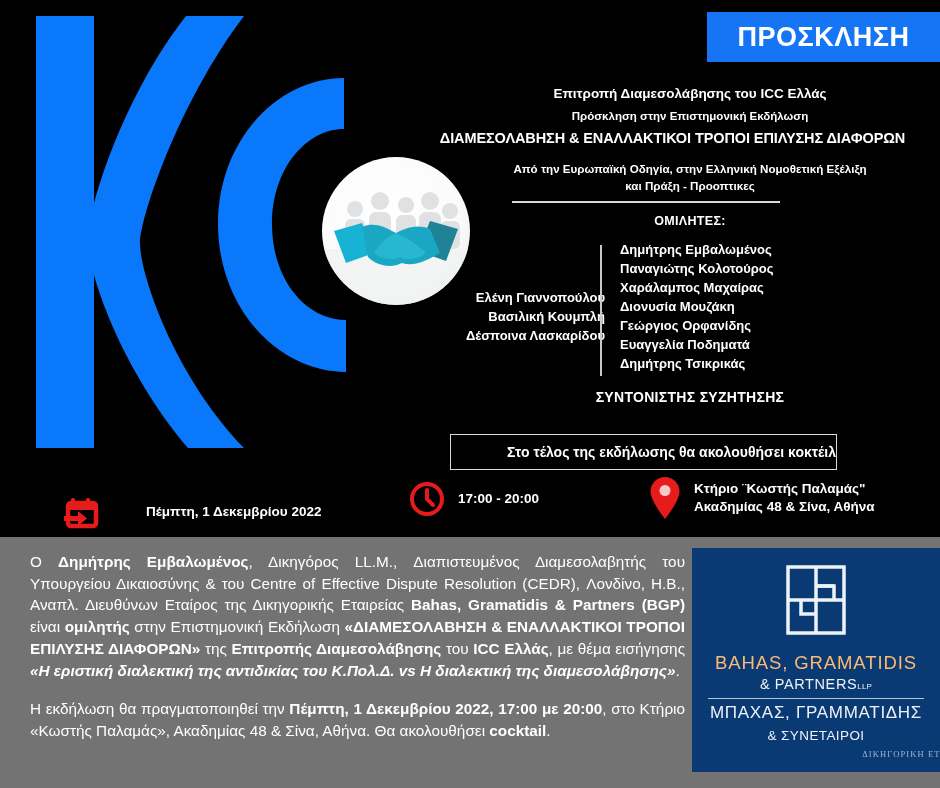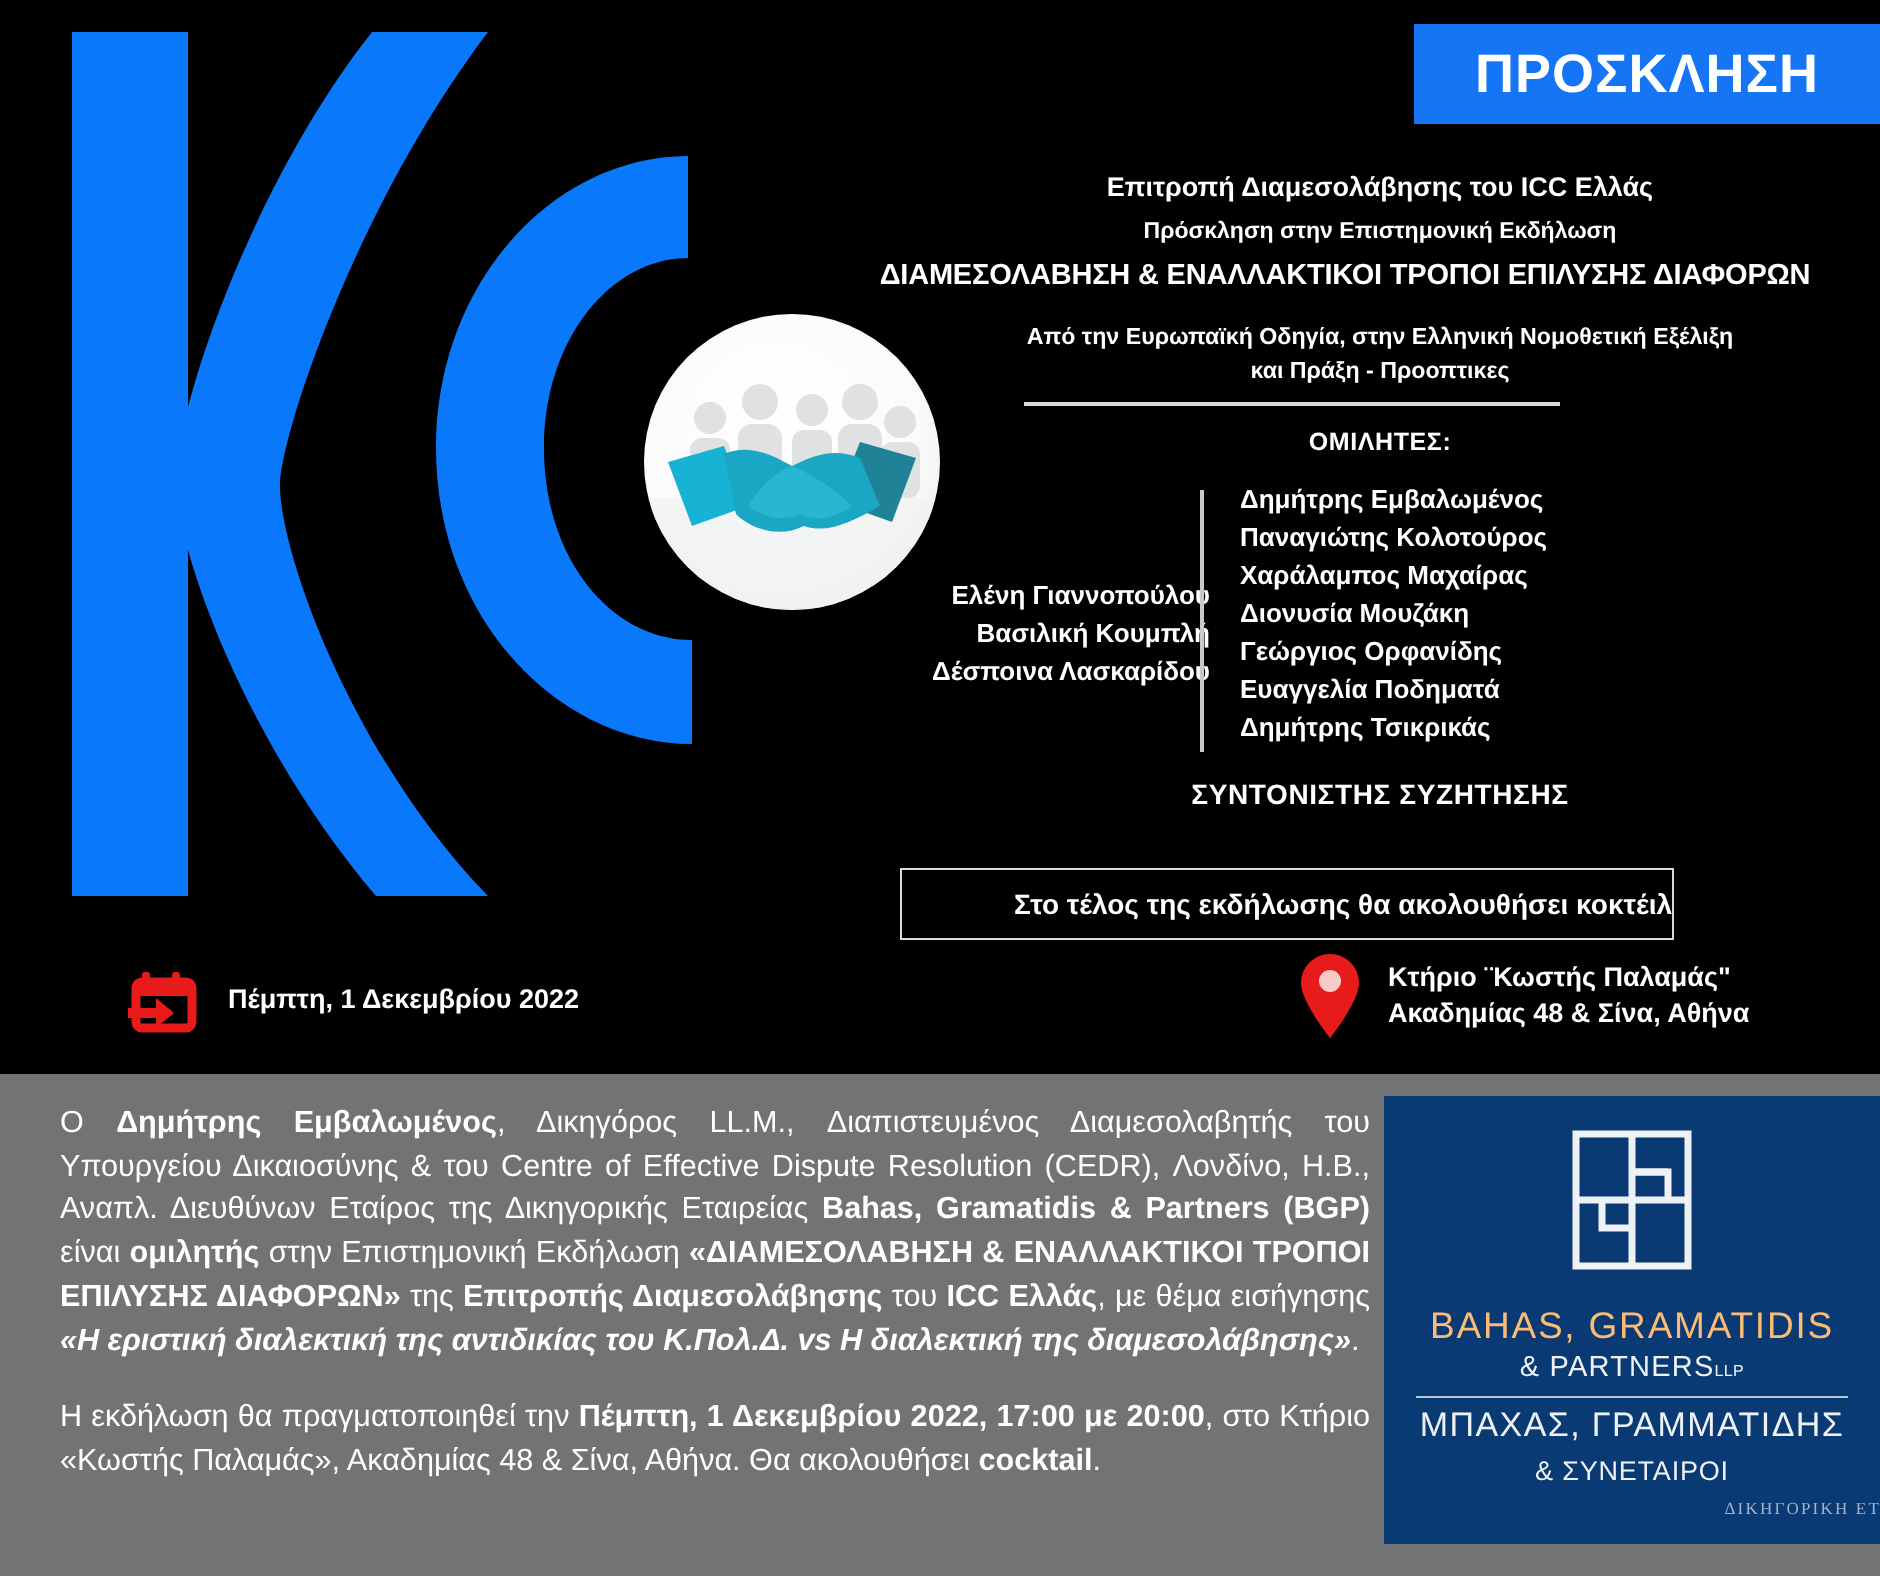--- a/index.html
+++ b/index.html
@@ -144,21 +144,21 @@
   
   #info-strip {
     position: absolute;
     left: 0px; top: 472px; width: 940px; height: 62px;
   }
   .info-item {
     position: absolute;
     display: flex;
     align-items: center;
   }
-  #info-date { left: 62px; top: 8px; }
+  #info-date { left: 62px; top: 20px; gap: 32px; }
   #info-time { left: 408px; top: 8px; }
   #info-venue { left: 648px; top: 2px; }
   .info-text {
     color: #ffffff;
     font-size: 13.5px;
     font-weight: bold;
     margin-left: 12px;
     line-height: 1.35;
     white-space: nowrap;
   }
@@ -306,20 +306,27 @@
       <svg width="40" height="40" viewBox="0 0 40 40">
         <rect x="9" y="6" width="4" height="7" rx="1.6" fill="#e81b1b"></rect>
         <rect x="24" y="6" width="4" height="7" rx="1.6" fill="#e81b1b"></rect>
         <rect x="6" y="11" width="28" height="23" rx="3" fill="none" stroke="#e81b1b" stroke-width="4.5"></rect>
         <rect x="6" y="11" width="28" height="7" fill="#e81b1b"></rect>
         <path d="M2 24 L16 24 L16 19 L25 26.5 L16 34 L16 29 L2 29 Z" fill="#e81b1b"></path>
       </svg>
       <span class="info-text">Πέμπτη, 1 Δεκεμβρίου 2022</span>
     </div>
 
+    <div class="info-item" id="info-time">
+      <svg width="38" height="38" viewBox="0 0 38 38">
+        <circle cx="19" cy="19" r="15" fill="none" stroke="#e81b1b" stroke-width="4"></circle>
+        <path d="M19 10 L19 19 L25 25" fill="none" stroke="#e81b1b" stroke-width="4" stroke-linecap="round" stroke-linejoin="round"></path>
+      </svg>
+      <span class="info-text">17:00 - 20:00</span>
+    </div>
 
     <div class="info-item" id="info-venue">
       <svg width="34" height="48" viewBox="0 0 34 48">
         <path d="M17 3 C9 3, 2.5 9.5, 2.5 17.5 C2.5 27, 17 45, 17 45 C17 45, 31.5 27, 31.5 17.5 C31.5 9.5, 25 3, 17 3 Z" fill="#e81b1b"></path>
         <circle cx="17" cy="16.5" r="5.5" fill="#f7c9c9"></circle>
       </svg>
       <span class="info-text">
         <span style="display:block">Κτήριο ¨Κωστής Παλαμάς"</span>
         <span style="display:block">Ακαδημίας 48 &amp; Σίνα, Αθήνα</span>
       </span>

